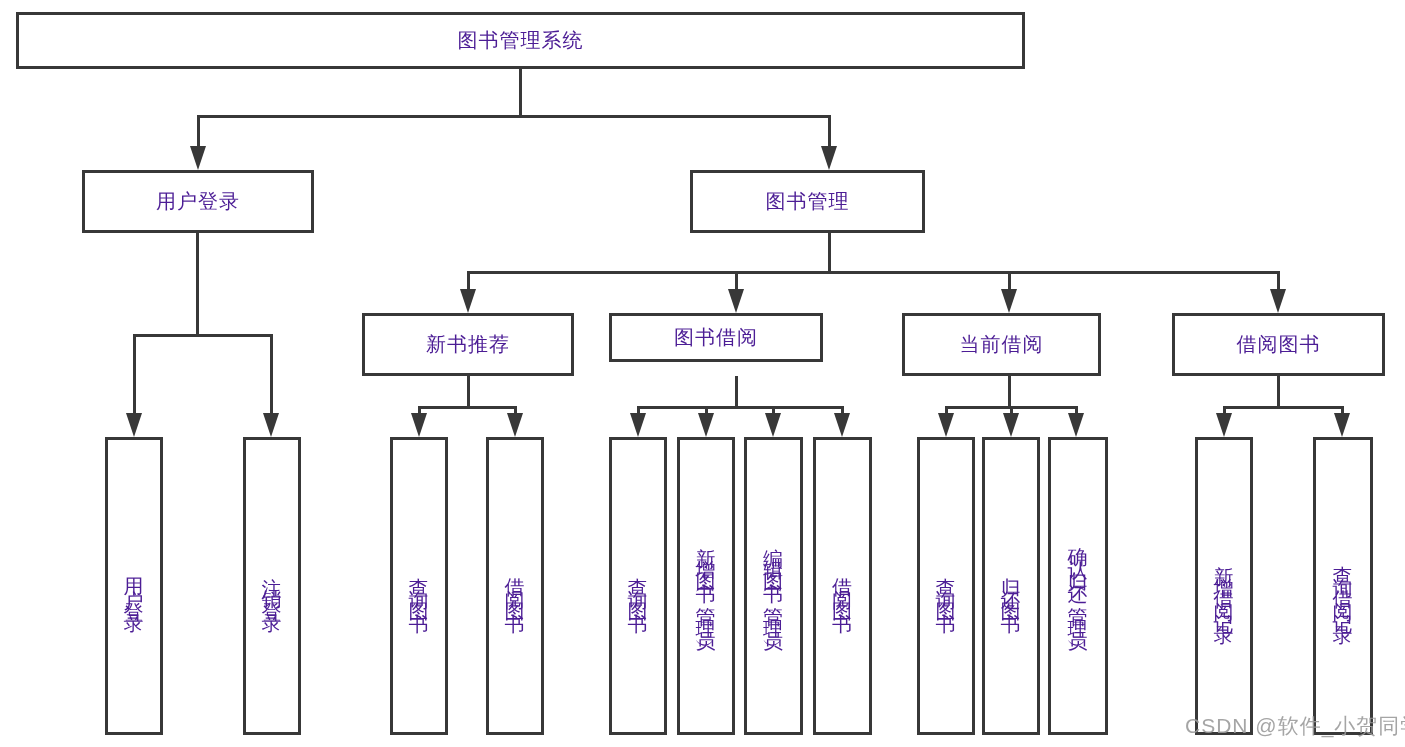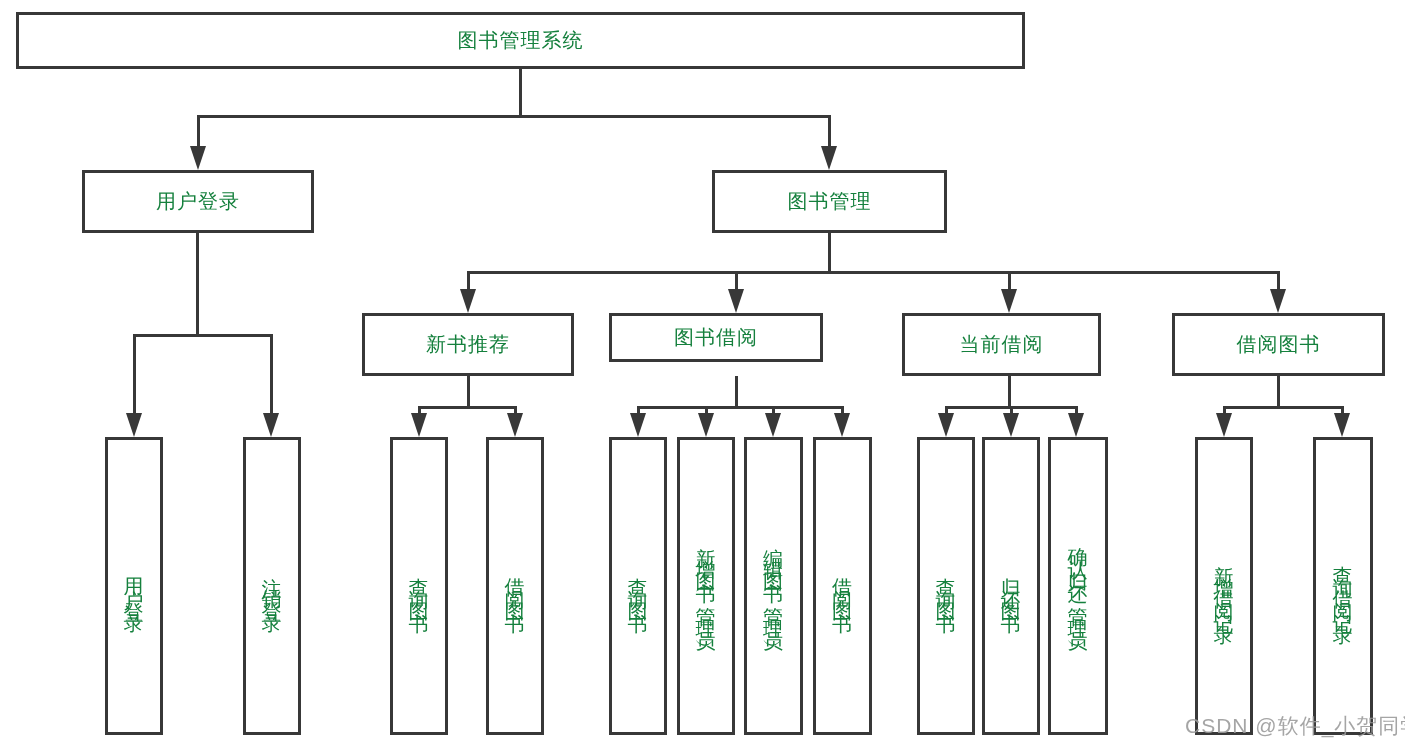--- a/index.html
+++ b/index.html
@@ -11,21 +11,21 @@
     overflow:hidden;
   }
   .node{
     position:absolute;
     box-sizing:border-box;
     border:3px solid #383838;
     background:#ffffff;
     display:flex;
     align-items:center;
     justify-content:center;
-    color:#15803d;
+    color:#4c1d95;
     font-size:20px;
     letter-spacing:1px;
   }
   .node.vert{
     writing-mode:vertical-rl;
     text-orientation:mixed;
     letter-spacing:12px;
     line-height:1;
     font-size:20px;
   }
@@ -59,21 +59,21 @@
   <div class="node" style="left:16px;top:12px;width:1009px;height:57px;">图书管理系统</div>
 
   <div class="vline" style="left:519px;top:66px;height:52px;"></div>
   <div class="hline" style="left:197px;top:115px;width:634px;"></div>
   <div class="vline" style="left:197px;top:115px;height:34px;"></div>
   <div class="arrow" style="left:190px;top:146px;"></div>
   <div class="vline" style="left:828px;top:115px;height:34px;"></div>
   <div class="arrow" style="left:821px;top:146px;"></div>
 
   <div class="node" style="left:82px;top:170px;width:232px;height:63px;">用户登录</div>
-  <div class="node" style="left:712px;top:170px;width:235px;height:63px;">图书管理</div>
+  <div class="node" style="left:690px;top:170px;width:235px;height:63px;">图书管理</div>
 
   <div class="vline" style="left:196px;top:233px;height:104px;"></div>
   <div class="hline" style="left:133px;top:334px;width:140px;"></div>
   <div class="vline" style="left:133px;top:334px;height:81px;"></div>
   <div class="arrow" style="left:126px;top:413px;"></div>
   <div class="vline" style="left:270px;top:334px;height:81px;"></div>
   <div class="arrow" style="left:263px;top:413px;"></div>
 
   <div class="vline" style="left:828px;top:233px;height:41px;"></div>
   <div class="hline" style="left:467px;top:271px;width:813px;"></div>

